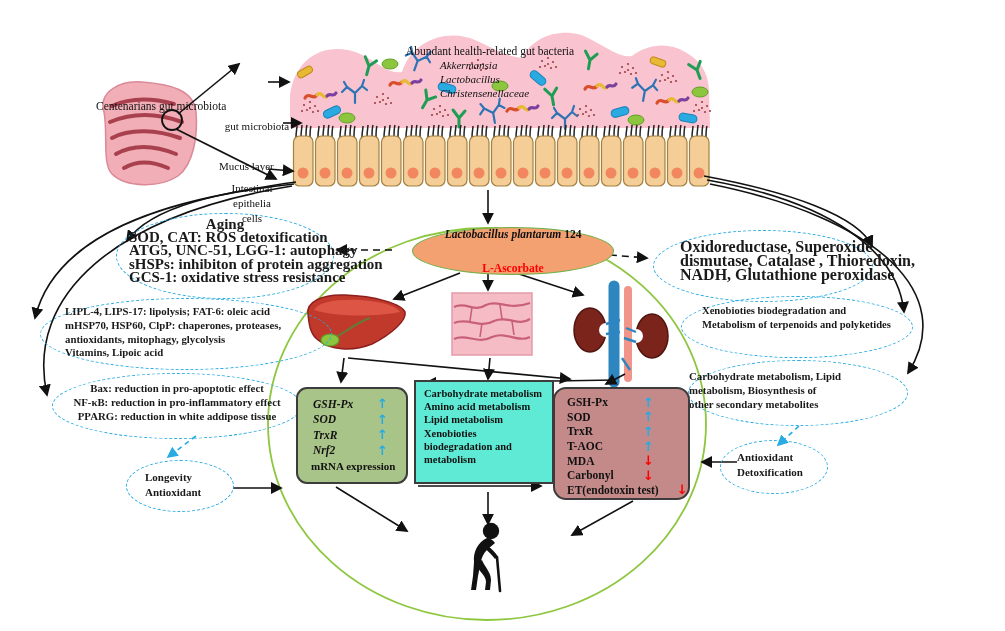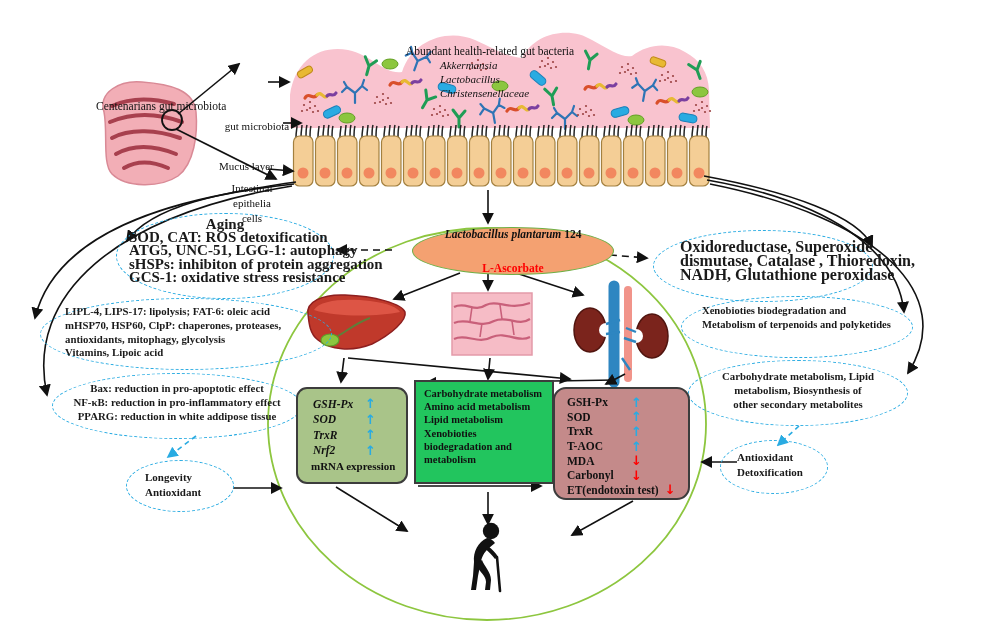--- a/index.html
+++ b/index.html
@@ -28,31 +28,31 @@
         font-weight:bold;color:#1a1a1a;}
   .dell .ln{white-space:nowrap;}
   #le1{left:116px;top:213px;width:216px;height:80px;font-size:15px;line-height:13.2px;padding-top:4px;}
   #le1 .ln{padding-left:12px;}
   #le1 .c{text-align:center;padding-left:0;}
   #le2{left:40px;top:298px;width:292px;height:72px;font-size:10.8px;line-height:13.8px;padding:6px 0 0 24px;box-sizing:border-box;}
   #le3{left:52px;top:373px;width:250px;height:66px;font-size:10.8px;line-height:13.8px;padding-top:8px;text-align:center;box-sizing:border-box;}
   #le4{left:126px;top:460px;width:108px;height:52px;font-size:11px;line-height:14.5px;padding:9px 0 0 18px;box-sizing:border-box;}
   #re1{left:653px;top:230px;width:220px;height:72px;font-size:16px;line-height:13.8px;padding:9px 0 0 26px;box-sizing:border-box;}
   #re2{left:681px;top:296px;width:232px;height:62px;font-size:10.6px;line-height:13.8px;padding:7px 0 0 20px;box-sizing:border-box;}
-  #re3{left:688px;top:360px;width:220px;height:66px;font-size:10.8px;line-height:13.8px;padding-top:9px;text-align:center;box-sizing:border-box;}
+  #re3{left:688px;top:360px;width:220px;height:66px;font-size:10.8px;line-height:13.8px;padding-top:9px;text-align:left;box-sizing:border-box;}
   #re4{left:720px;top:440px;width:108px;height:54px;font-size:11px;line-height:14.5px;padding:9px 0 0 16px;box-sizing:border-box;}
   
   .box{position:absolute;z-index:3;box-sizing:border-box;border:2px solid #3C3C3C;}
   #greenbox{left:296px;top:387px;width:112px;height:97px;background:#A9C489;border-radius:11px;
             padding:7px 0 0 15px;}
-  #bluebox{left:414px;top:380px;width:140px;height:104px;background:#22c55e;padding:5px 6px 0 8px;
+  #bluebox{left:414px;top:380px;width:140px;height:104px;background:#5eead4;padding:5px 6px 0 8px;
            font-weight:bold;font-size:10.5px;line-height:13.2px;}
   #redbox{left:553px;top:387px;width:137px;height:113px;background:#C48A8A;border-radius:13px;
           padding:6px 0 0 12px;}
-  .row{display:flex;align-items:center;height:15.5px;}
+  .row{display:flex;align-items:center;height:15.5px;gap:12px;}
   #redbox .row{height:14.6px;}
   .gl{font-weight:bold;font-style:italic;font-size:11.5px;min-width:46px;}
   .rl{font-weight:bold;font-size:11.5px;min-width:58px;}
   .ua{font-family:"DejaVu Sans",sans-serif;font-weight:bold;color:#29ABE2;font-size:13px;margin-left:6px;}
   .da{font-family:"DejaVu Sans",sans-serif;font-weight:bold;color:#FF0000;font-size:13px;margin-left:6px;}
   .gfoot{font-weight:bold;font-size:11px;margin-top:2px;margin-left:-2px;}
   #centlbl{left:430px;top:596px;width:116px;text-align:center;font-size:11.5px;}
 </style>
 </head>
 <body>

